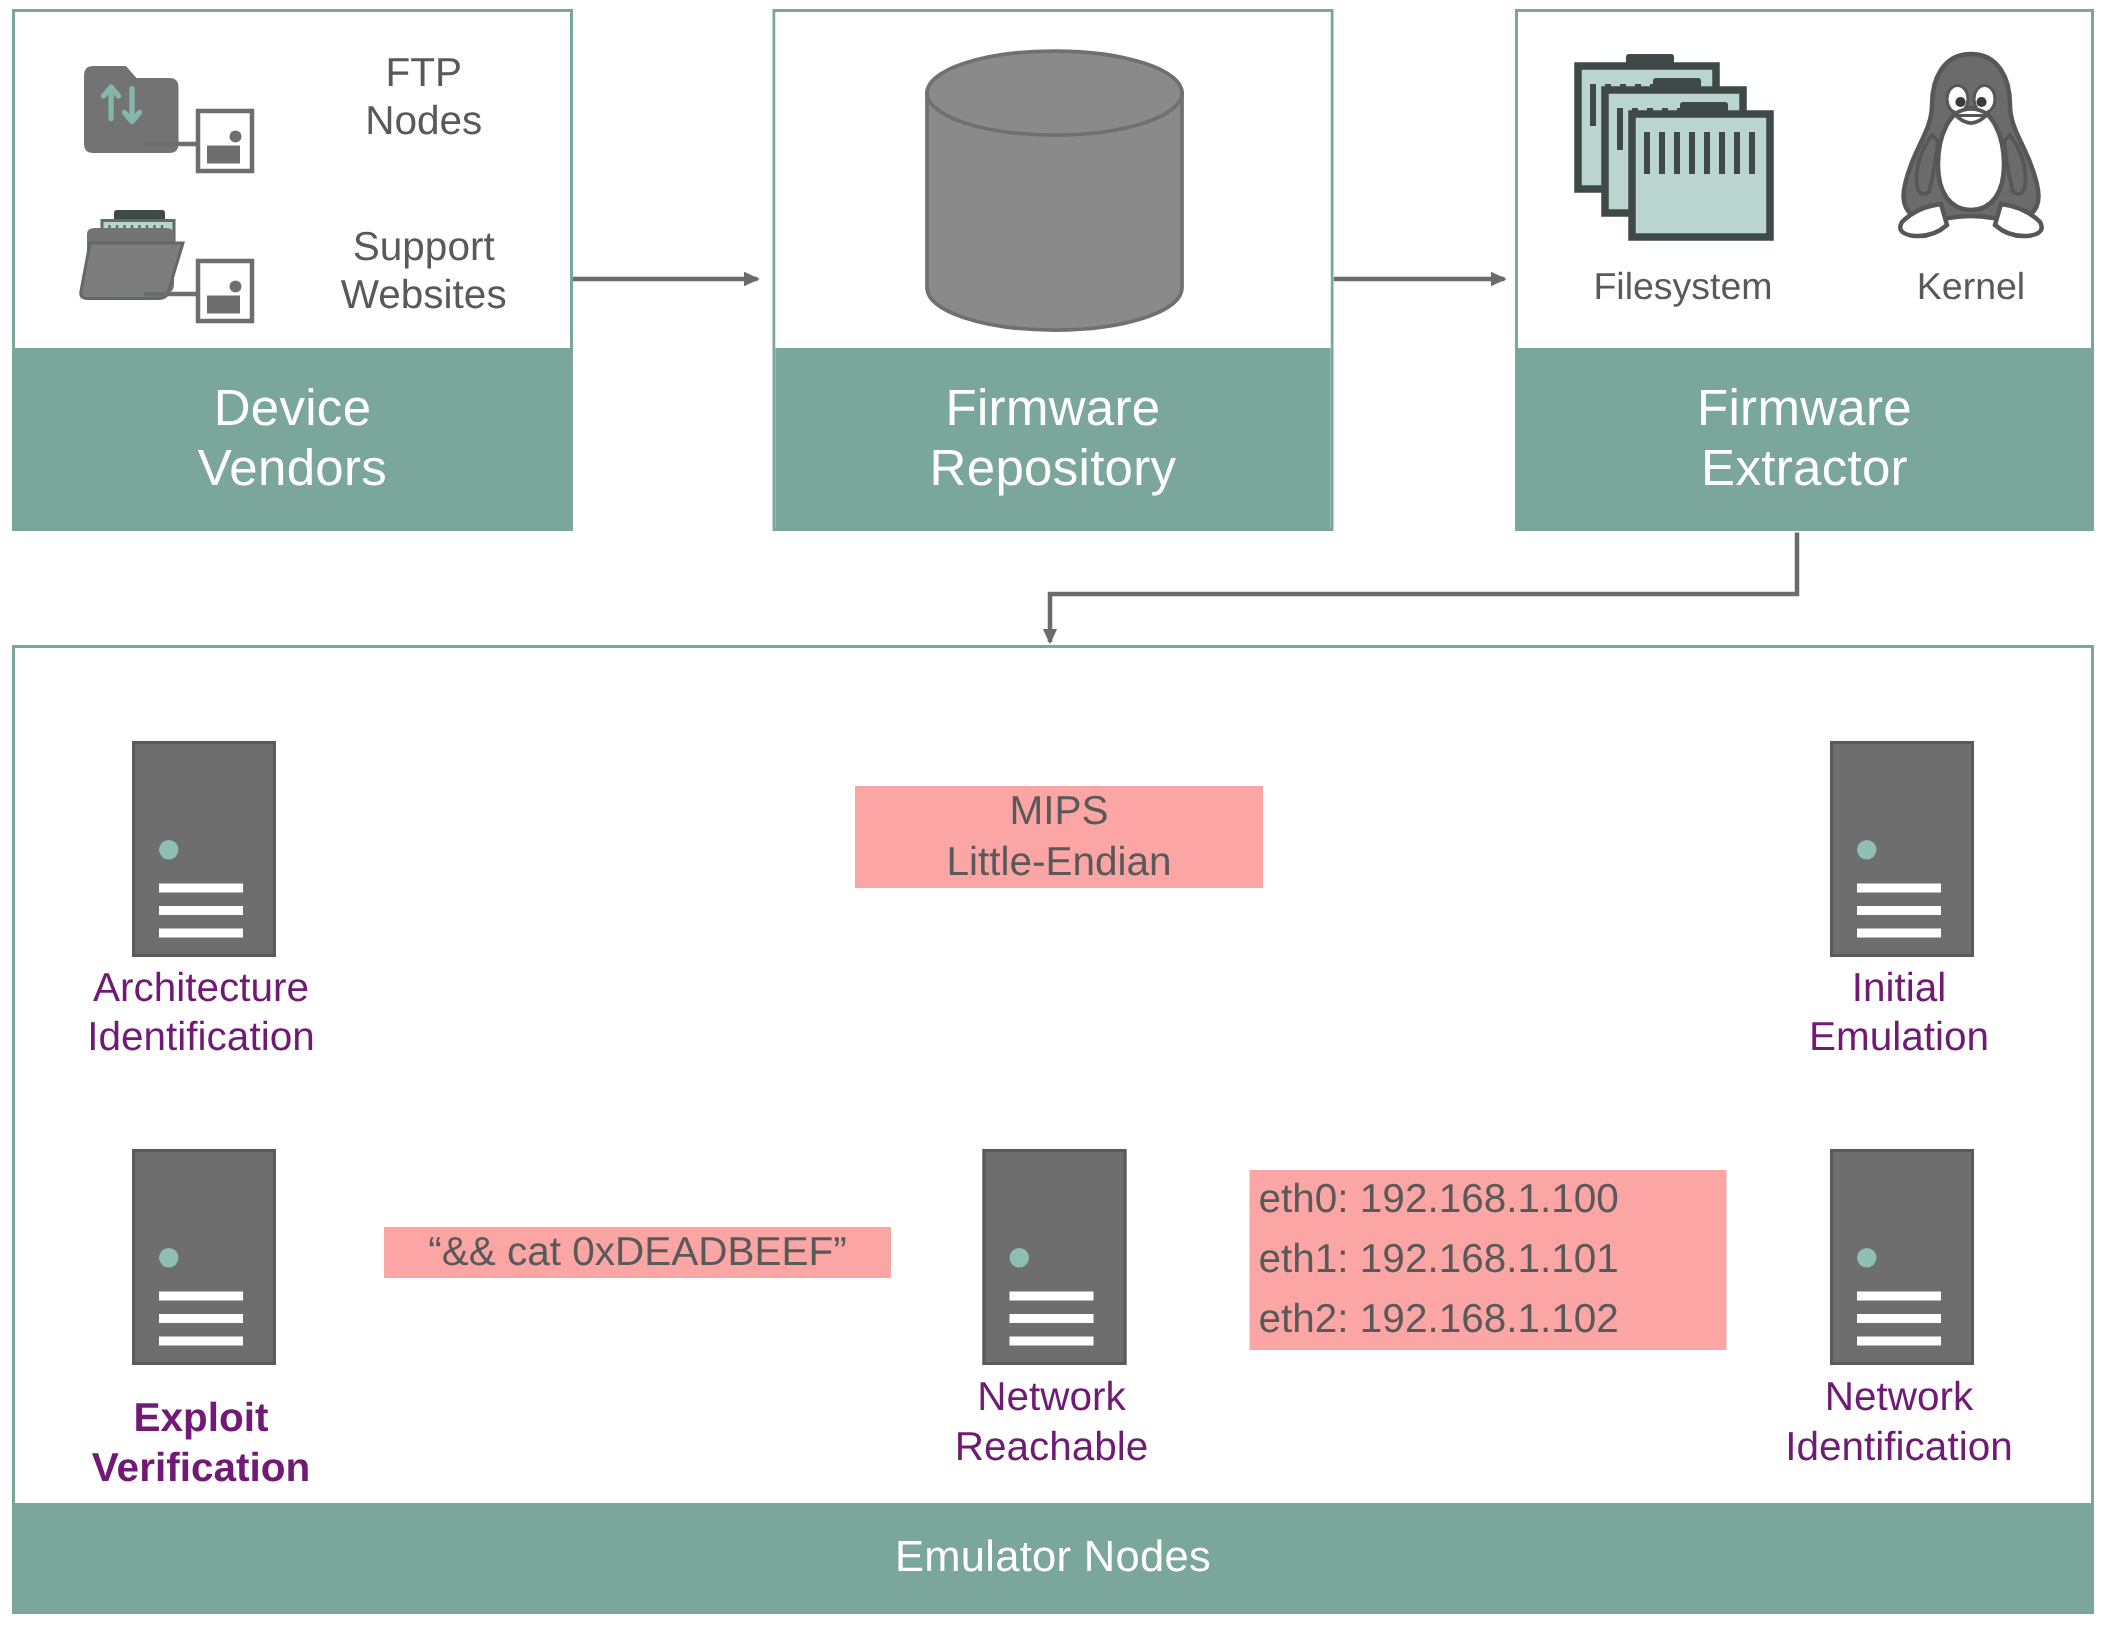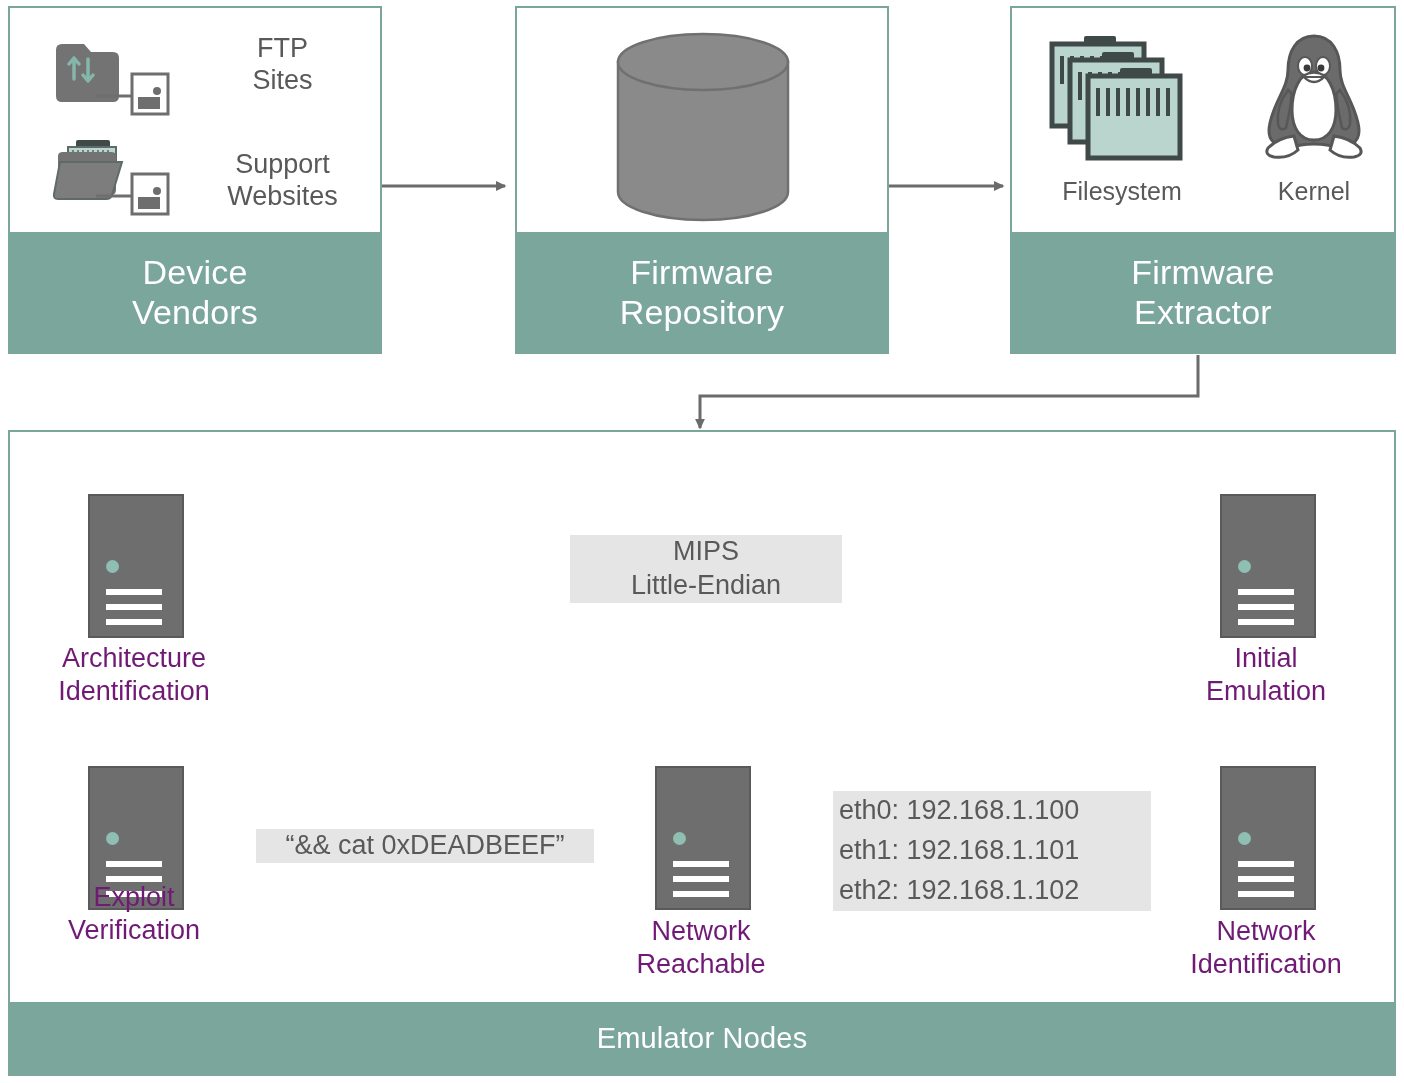--- a/index.html
+++ b/index.html
@@ -14,21 +14,21 @@
   .panel-footer{position:absolute;left:0;right:0;bottom:0;background:#7aa69c;
       color:#ffffff;display:flex;align-items:center;justify-content:center;text-align:center;
       line-height:1.18;font-size:34px;letter-spacing:.2px;}
   .panel-footer.one-line{font-size:29px;}
 
   
   .lbl{position:absolute;color:#595959;text-align:center;line-height:1.2;font-size:27px;}
   .lbl.small{font-size:25px;}
   .node-label{position:absolute;color:#701a75;text-align:center;line-height:1.22;font-size:27px;}
   .edge-label{position:absolute;color:#595959;text-align:center;line-height:1.25;
-      font-size:27px;background:#e5e5e5;padding:0 6px;white-space:nowrap;margin-top:11px;}
+      font-size:27px;background:#fca5a5;padding:0 6px;white-space:nowrap;}
   .edge-label.mono-ip{text-align:left;line-height:1.48;font-size:27px;}
 
   
   .icon{position:absolute;}
 
   
   .servernode{position:absolute;background:#6e6e6e;border:2px solid #5a5a5a;}
   .servernode .dot{position:absolute;width:13px;height:13px;border-radius:50%;
       background:#8fbfb2;left:16px;top:64px;}
   .servernode .bar{position:absolute;height:6px;background:#ffffff;left:16px;width:56px;}
@@ -78,21 +78,21 @@
           <path d="M22,45 L22,24 M22,24 L17,30 M22,24 L27,30" stroke="#86b5aa" stroke-width="3.5" fill="none" stroke-linecap="round"></path>
           <path d="M36,25 L36,47 M36,47 L31,41 M36,47 L41,41" stroke="#86b5aa" stroke-width="3.5" fill="none" stroke-linecap="round"></path>
           <line x1="44" y1="62" x2="80" y2="62" stroke="#6e6e6e" stroke-width="3"></line>
           <rect x="80" y="40" width="36" height="40" fill="#ffffff" stroke="#6e6e6e" stroke-width="3"></rect>
           <circle cx="105" cy="57" r="4" fill="#6e6e6e"></circle>
           <rect x="86" y="63" width="22" height="12" fill="#6e6e6e"></rect>
         </svg>
       </div>
       <div class="lbl" style="left:185px;top:24px;width:175px;">
         <div>FTP</div>
-        <div>Sites</div>
+        <div>Nodes</div>
       </div>
 
       <div class="icon" style="left:42px;top:126px;width:120px;height:82px;">
         <svg width="120" height="82" viewBox="0 0 120 82">
           <rect x="24" y="6" width="34" height="12" rx="2" fill="#3f4a48"></rect>
           <rect x="16" y="13" width="48" height="26" fill="#b9d5cd" stroke="#5f6b69" stroke-width="2"></rect>
           <g stroke="#5f6b69" stroke-width="1.6">
             <line x1="21" y1="16" x2="21" y2="24"></line>
               <line x1="26" y1="16" x2="26" y2="24"></line>
             <line x1="31" y1="16" x2="31" y2="24"></line>
@@ -259,21 +259,21 @@
     <div>Initial</div>
     <div>Emulation</div>
   </div>
 
   <div class="servernode" style="left:88px;top:766px;width:92px;height:140px;">
     <span class="dot"></span>
     <span class="bar b1"></span>
     <span class="bar b2"></span>
     <span class="bar b3"></span>
   </div>
-  <div class="node-label" style="left:14px;top:881px;width:240px;">
+  <div class="node-label" style="left:14px;top:929px;width:240px;font-weight:bold;">
     <div>Exploit</div>
     <div>Verification</div>
   </div>
 
   <div class="servernode" style="left:655px;top:766px;width:92px;height:140px;">
     <span class="dot"></span>
     <span class="bar b1"></span>
     <span class="bar b2"></span>
     <span class="bar b3"></span>
   </div>

